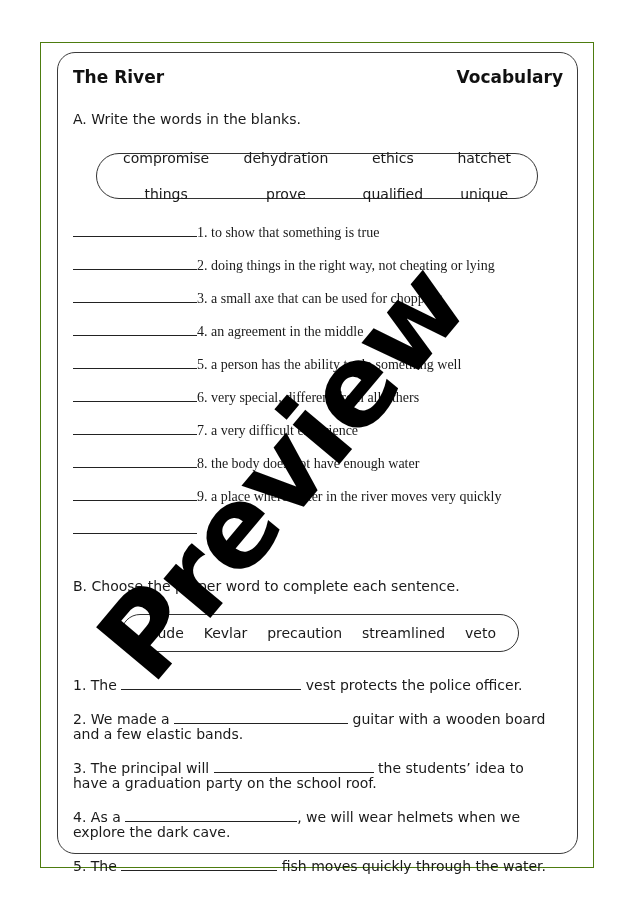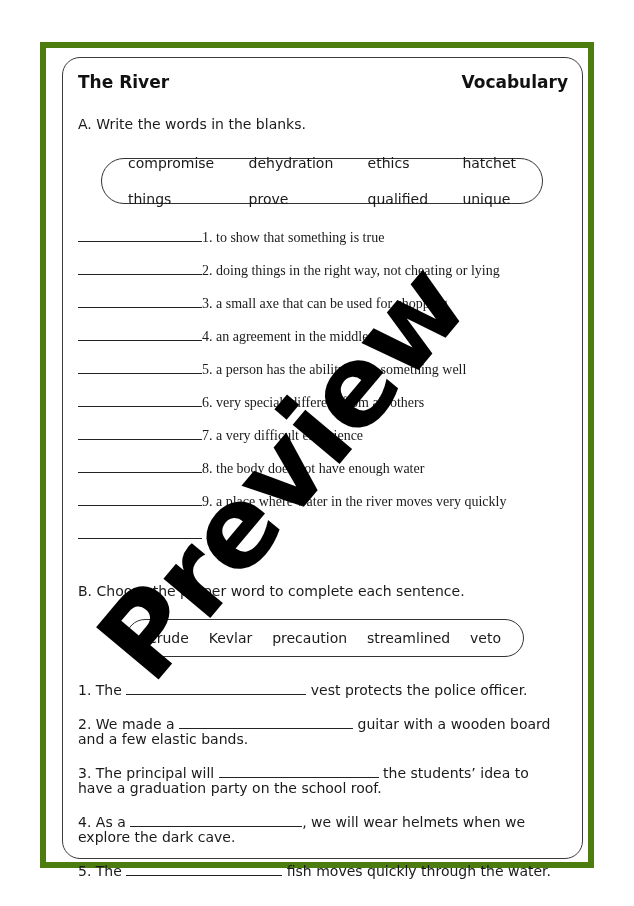--- a/index.html
+++ b/index.html
@@ -3,38 +3,38 @@
 <meta charset="utf-8">
 <style>
   html,body{margin:0;padding:0;}
   body{
     width:634px;height:906px;background:#ffffff;position:relative;
     font-family:"DejaVu Sans","Liberation Sans",sans-serif;
     color:#1a1a1a;overflow:hidden;
   }
   .page{
     position:absolute;left:40px;top:42px;width:554px;height:826px;
-    border:6px solid #4d7c0f;background:#fff;box-sizing:border-box;
+    border:1px solid #4d7c0f;background:#fff;box-sizing:border-box;
   }
   .sheet{
     position:absolute;left:16px;top:9px;width:521px;height:802px;
     border:1.5px solid #3a3a3a;border-radius:18px;box-sizing:border-box;
     padding:12px 14px 0 15px;
   }
   .titlebar{display:flex;justify-content:space-between;align-items:baseline;
     font-size:17px;font-weight:bold;color:#111;margin-top:2px;}
   .instr{font-size:14px;margin-top:24px;}
   .pill{
     border:1.4px solid #333;box-sizing:border-box;background:#fff;
     display:flex;justify-content:space-between;align-items:center;
     font-size:14px;
   }
   .pill-a{margin-left:23px;width:442px;height:46px;border-radius:23px;
     margin-top:26px;padding:0 26px;}
-  .wb-col{display:flex;flex-direction:column;line-height:20px;gap:16px;}
+  .wb-col{display:flex;flex-direction:column;align-items:center;line-height:20px;gap:16px;}
   .pill-b{margin-left:48px;width:398px;height:38px;border-radius:19px;
     margin-top:20px;padding:0 22px;align-items:center;}
   .list{margin-top:24px;font-size:14px;}
   .item{line-height:16px;margin-bottom:15px;white-space:nowrap;font-family:Liberation Serif, serif;}
   .blank-a{display:inline-block;width:124px;height:13px;border-bottom:1.3px solid #222;}
   .instr-b{margin-top:40px;}
   .sentences{margin-top:24px;font-size:14px;width:482px;}
   .sentence{line-height:15px;margin-bottom:17px;}
   .blank-s{display:inline-block;height:13px;border-bottom:1.3px solid #222;}
   .w1{width:180px}.w2{width:174px}.w3{width:160px}.w4{width:172px}.w5{width:156px}

